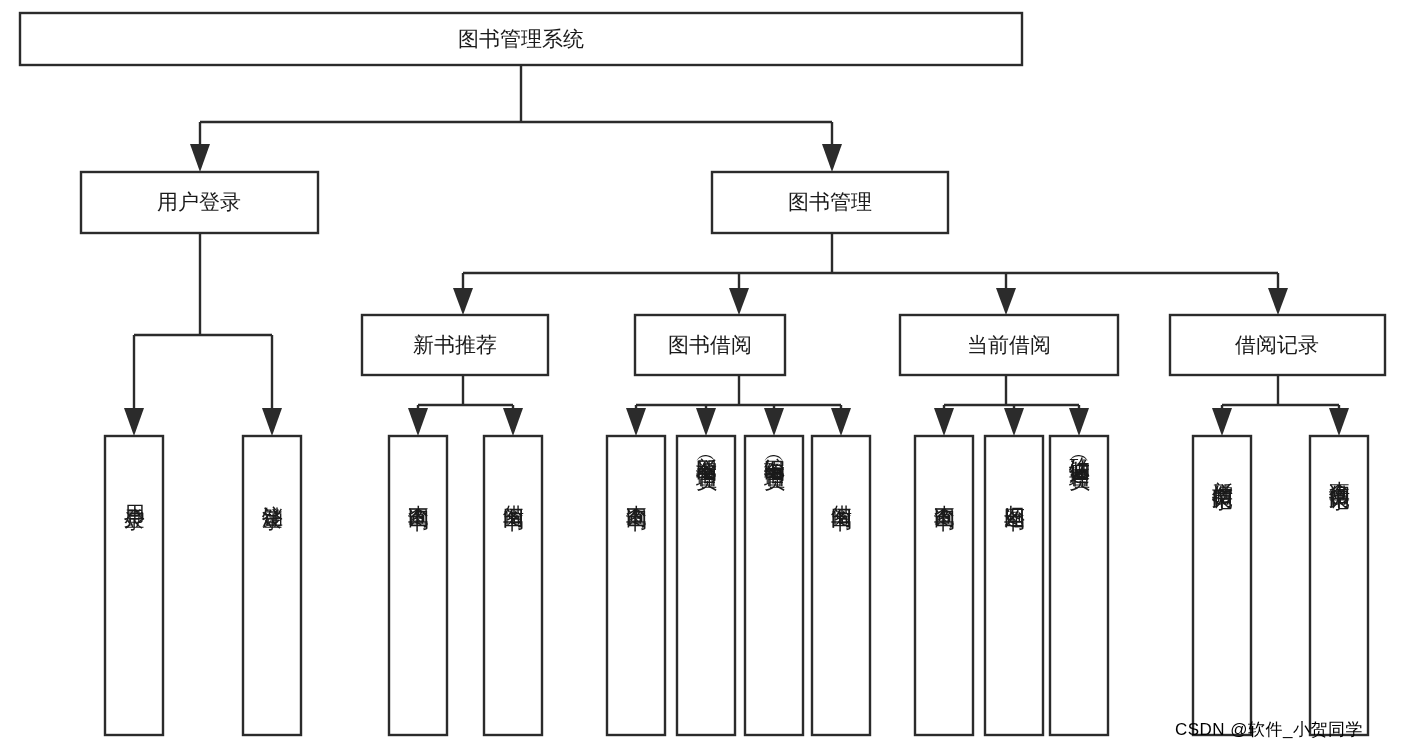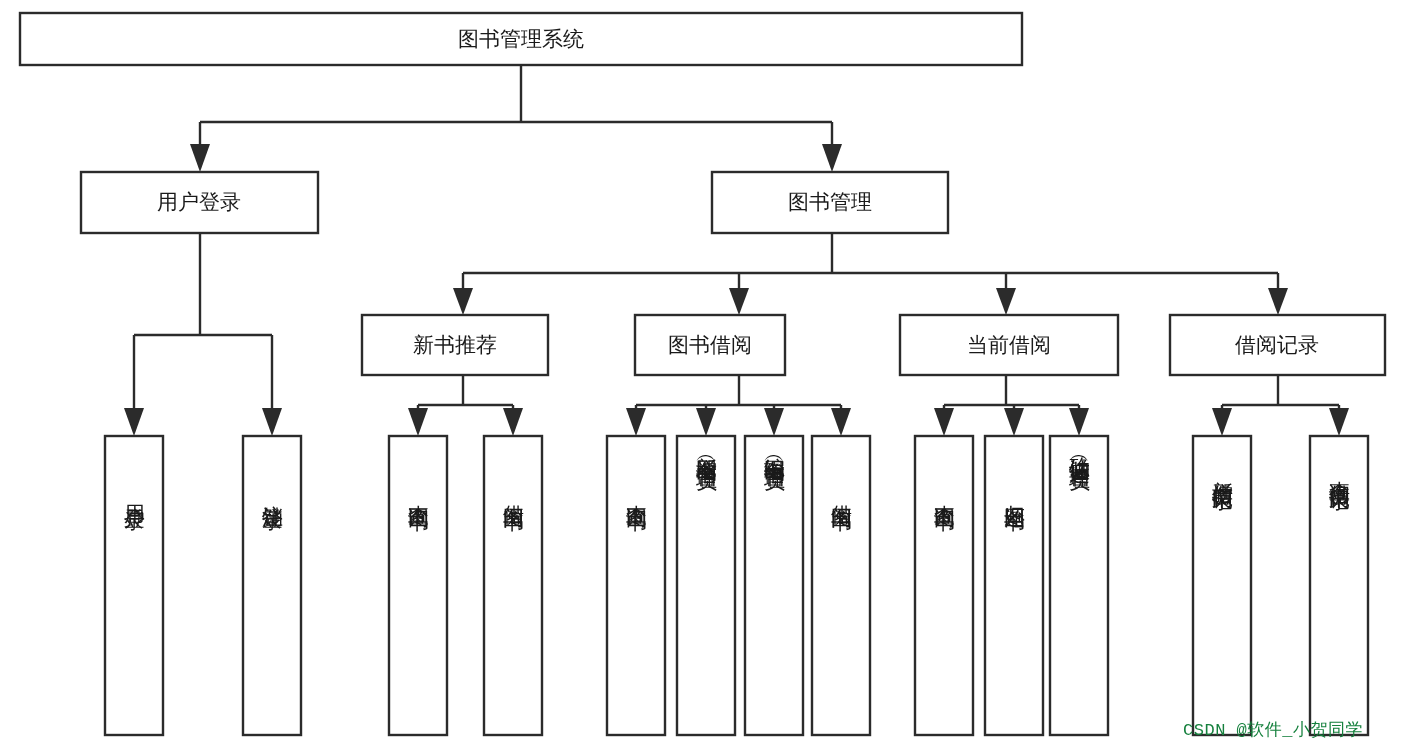--- a/index.html
+++ b/index.html
@@ -63,23 +63,23 @@
     font-size: 21px;
     line-height: 1;
     letter-spacing: 2px;
     color: #1a1a1a;
     white-space: nowrap;
   }
   .watermark {
     position: absolute;
     right: 8px;
     bottom: 6px;
-    font-family: Liberation Mono, monospace;
+    font-family: Liberation Sans, sans-serif;
     font-size: 17px;
-    color: #15803d;
+    color: #000000;
     letter-spacing: 0.5px;
     user-select: none;
   }
 </style>
 </head>
 <body>
 
 <div id="diagram-root">
 
   <svg id="flow-svg" viewBox="0 0 1405 747">

